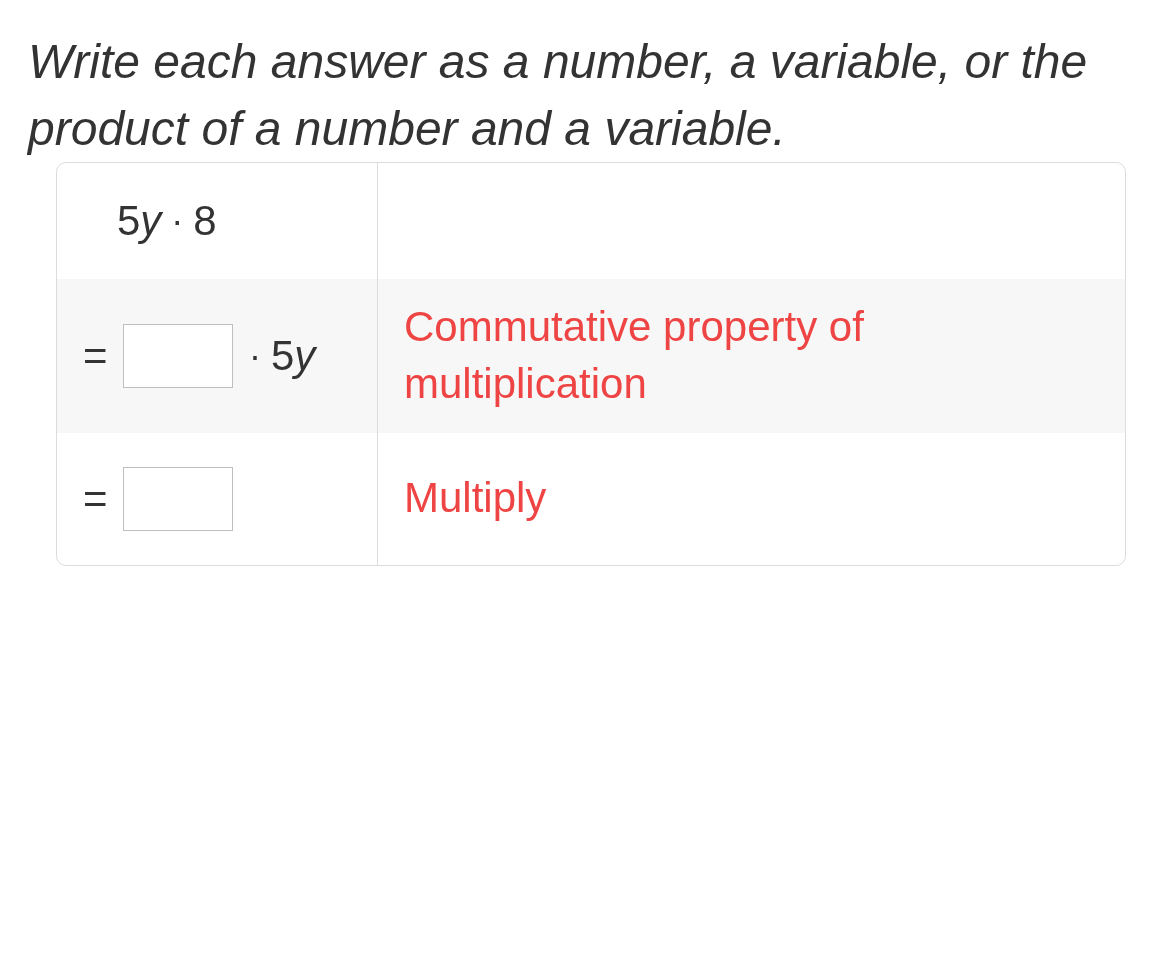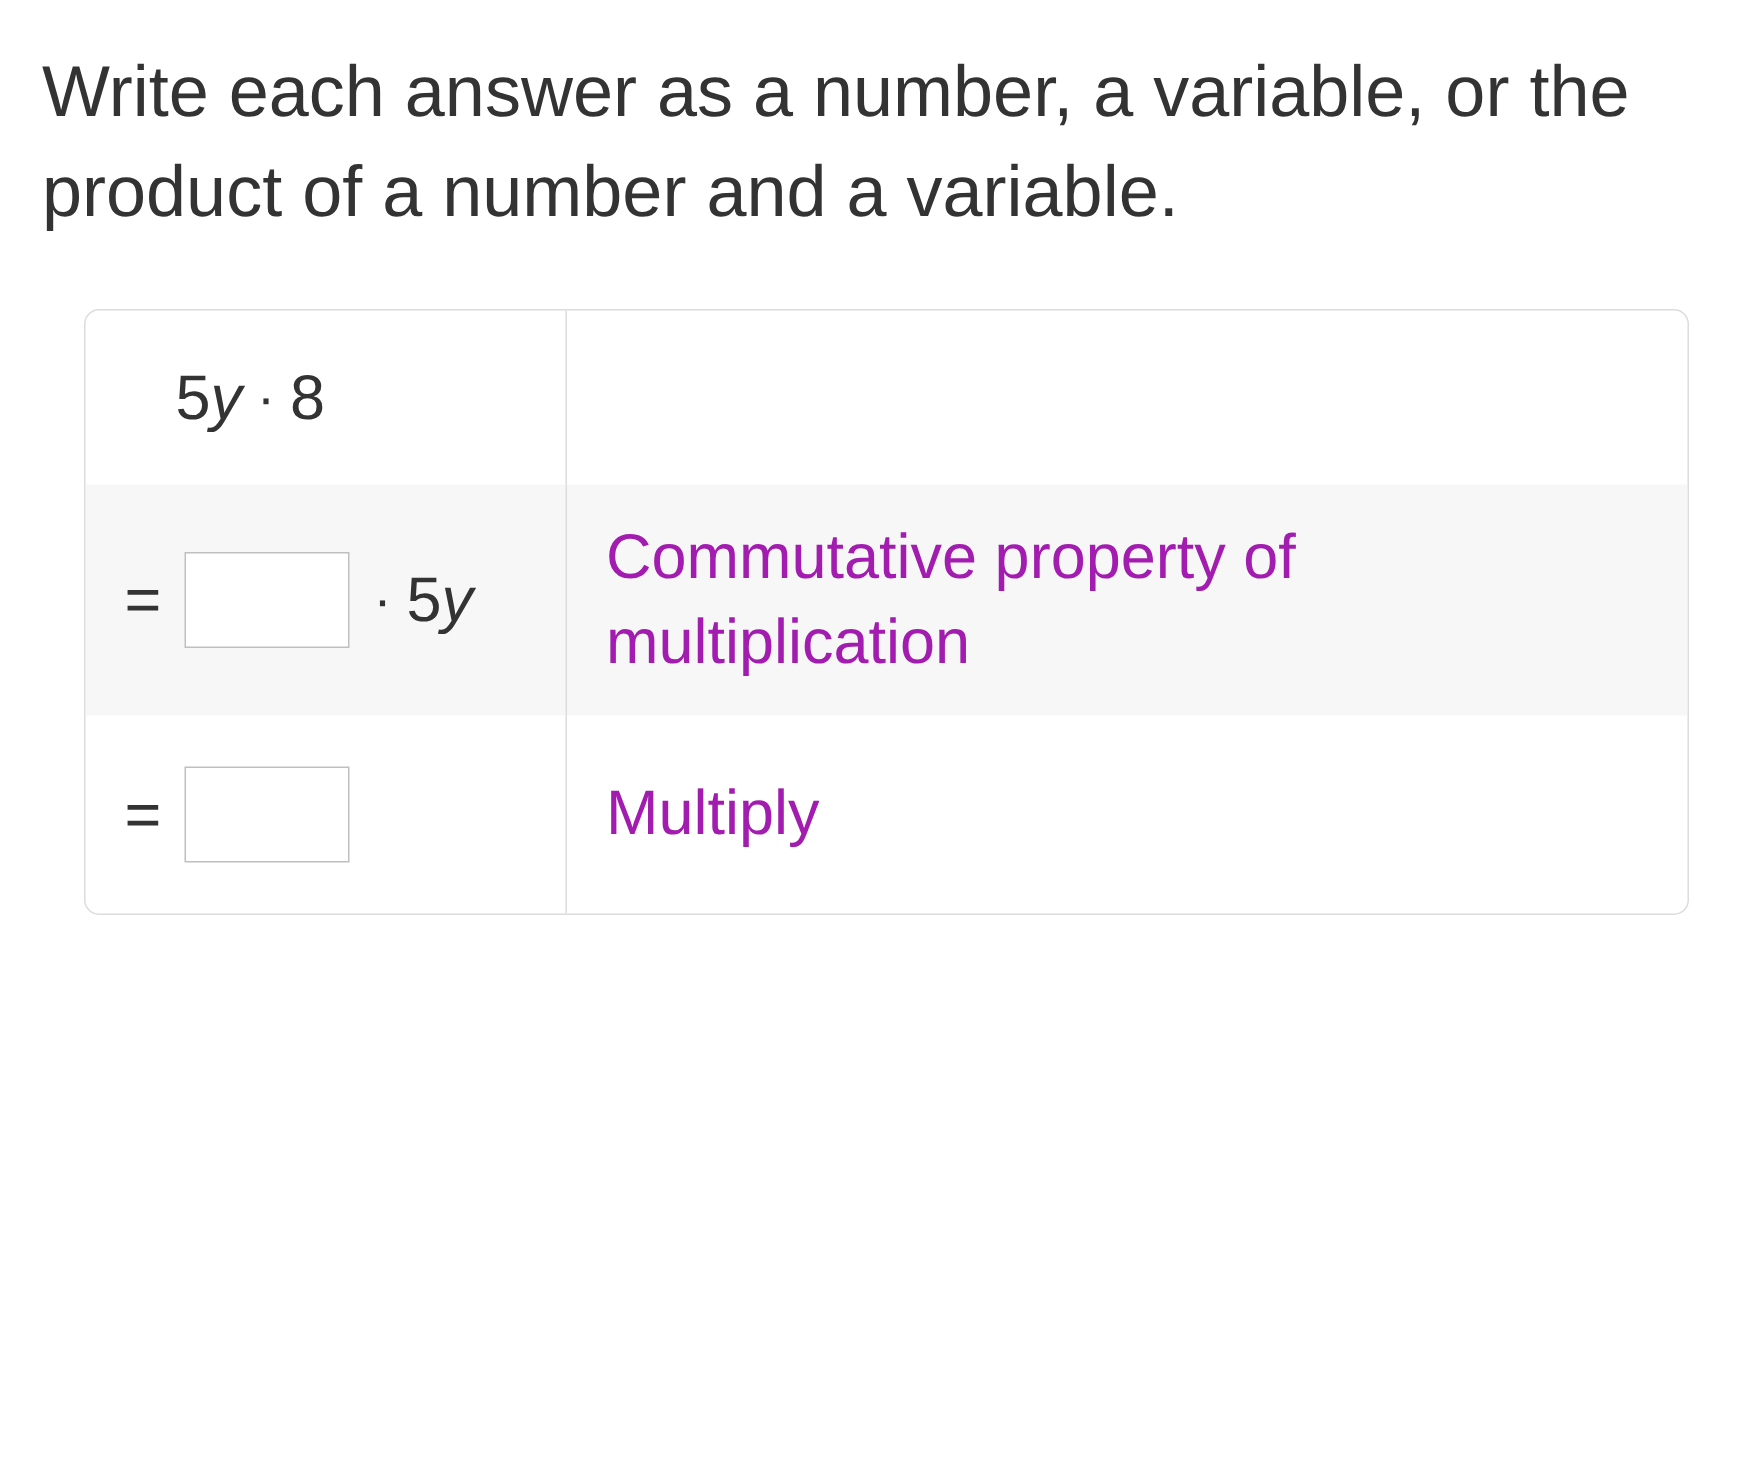--- a/index.html
+++ b/index.html
@@ -15,21 +15,21 @@
     padding: 28px 28px 40px 28px;
   }
   .prompt-title {
     font-size: 48px;
     line-height: 1.2;
     margin-bottom: 36px;
   }
   .prompt-subtitle {
     font-size: 48px;
     line-height: 1.4;
-    margin-bottom: 44px;
+    font-style: italic;
   }
   .work-table {
     margin-left: 28px;
     width: 1070px;
     border-collapse: separate;
     border-spacing: 0;
     border: 1px solid #dcdcdc;
     border-radius: 10px;
     overflow: hidden;
     font-size: 42px;
@@ -51,21 +51,21 @@
     padding: 34px 26px;
     display: flex;
     align-items: center;
   }
   .reason-inner {
     box-sizing: border-box;
     width: 100%;
     padding: 20px 26px;
     font-size: 42px;
     line-height: 1.35;
-    color: #a21caf;
+    color: #ef4444;
   }
   .eq {
     display: inline-block;
     width: 34px;
     text-align: left;
   }
   .math-var {
     font-style: italic;
   }
   .dot {

